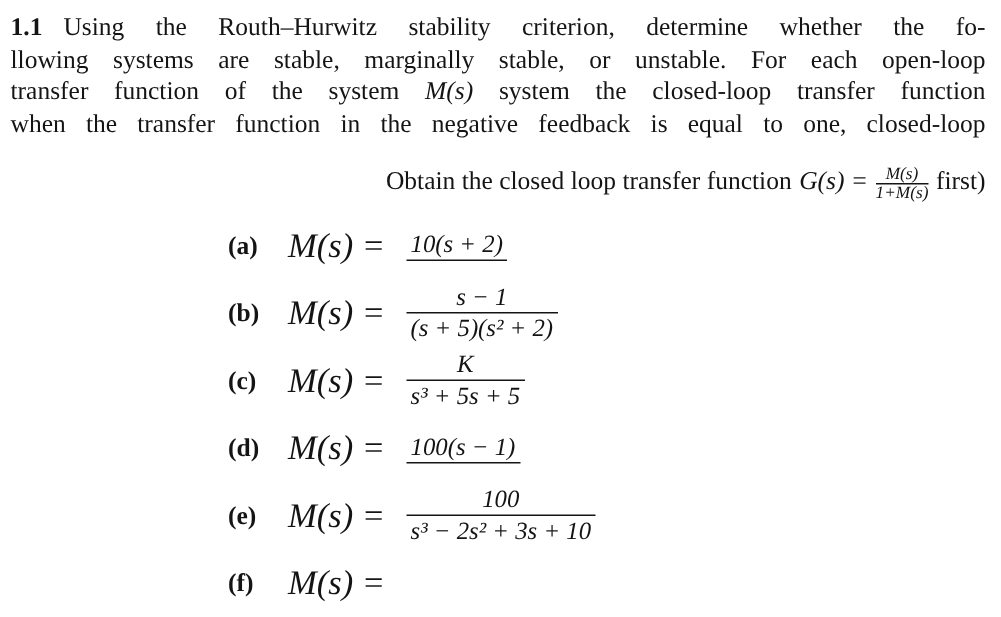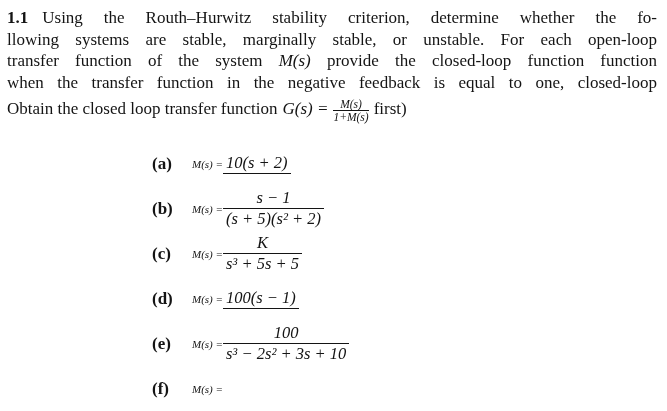--- a/index.html
+++ b/index.html
@@ -25,56 +25,57 @@
     text-align-last: justify;
     white-space: nowrap;
   }
   .sec-num { font-weight: 700; margin-right: 14px; }
   .mi { font-style: italic; }
   .hint-line {
     display: flex;
     align-items: center;
     column-gap: 5px;
     height: 30px;
-    margin-top: 1px;
+    margin-top: 13px;
+    justify-content: flex-end;
   }
   .ifrac {
     display: inline-flex;
     flex-direction: column;
     align-items: center;
     font-size: 11.5px;
     line-height: 12px;
     font-style: italic;
     transform: translateY(1px);
   }
   .bar { align-self: stretch; height: 1px; background: #141414; }
   .problems { position: absolute; left: 152px; top: 141px; }
   .problem { display: flex; align-items: center; height: 45px; }
   .p-label { font-weight: 700; width: 40px; font-size: 17px; }
-  .p-lhs { font-style: italic; font-size: 11px; margin-right: 0; }
+  .p-lhs { font-style: italic; font-size: 23px; margin-right: 14px; }
   .frac {
     display: inline-flex;
     flex-direction: column;
     align-items: center;
     font-size: 16.5px;
     line-height: 18px;
     font-style: italic;
   }
   .frac .num { padding: 0 3px 1px; text-align: center; }
   .frac .den { padding: 1px 3px 0; }
 </style>
 </head>
 <body>
 
 <div class="page">
 
   <div class="intro">
     <div class="jline"><span class="sec-num">1.1</span><span>Using the Routh–Hurwitz stability criterion, determine whether the fo-</span></div>
     <div class="jline">llowing systems are stable, marginally stable, or unstable. For each open-loop</div>
-    <div class="jline"><span>transfer function of the system </span><span class="mi">M(s)</span><span> provide the closed-loop function function</span></div>
+    <div class="jline"><span>transfer function of the system </span><span class="mi">M(s)</span><span> system the closed-loop transfer function</span></div>
     <div class="jline">when the transfer function in the negative feedback is equal to one, closed-loop</div>
     <div class="hint-line">
       <span>Obtain the closed loop transfer function</span>
       <span class="mi">G(s) =</span>
       <span class="ifrac">
           <span>M(s)</span>
           <span class="bar"></span>
           <span>1+M(s)</span>
         </span>
       <span>first)</span>

